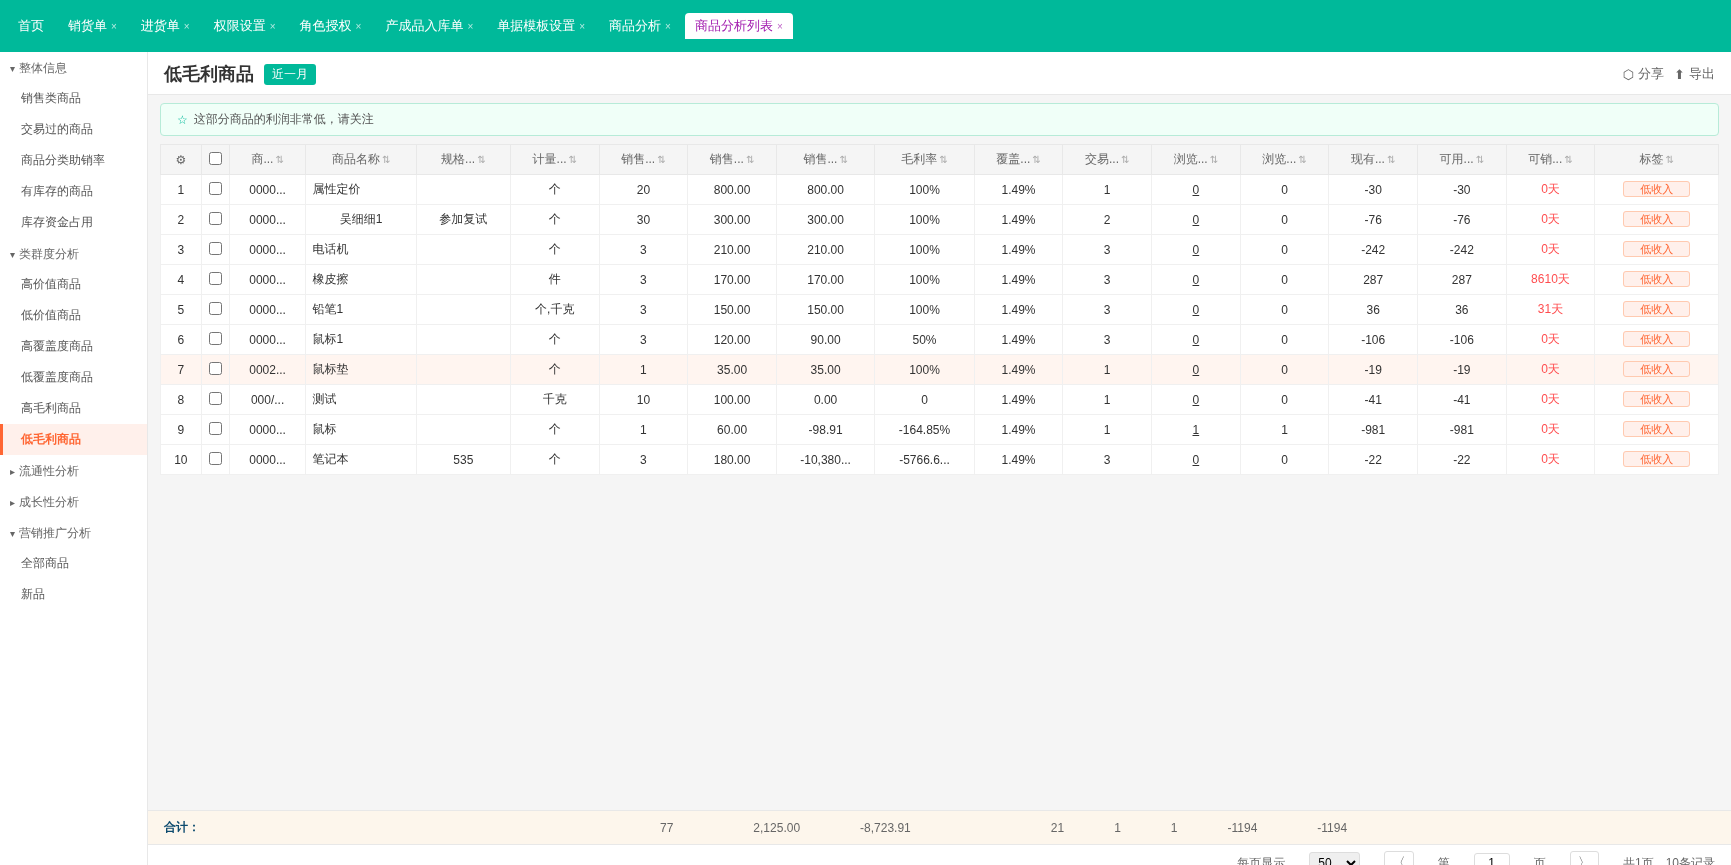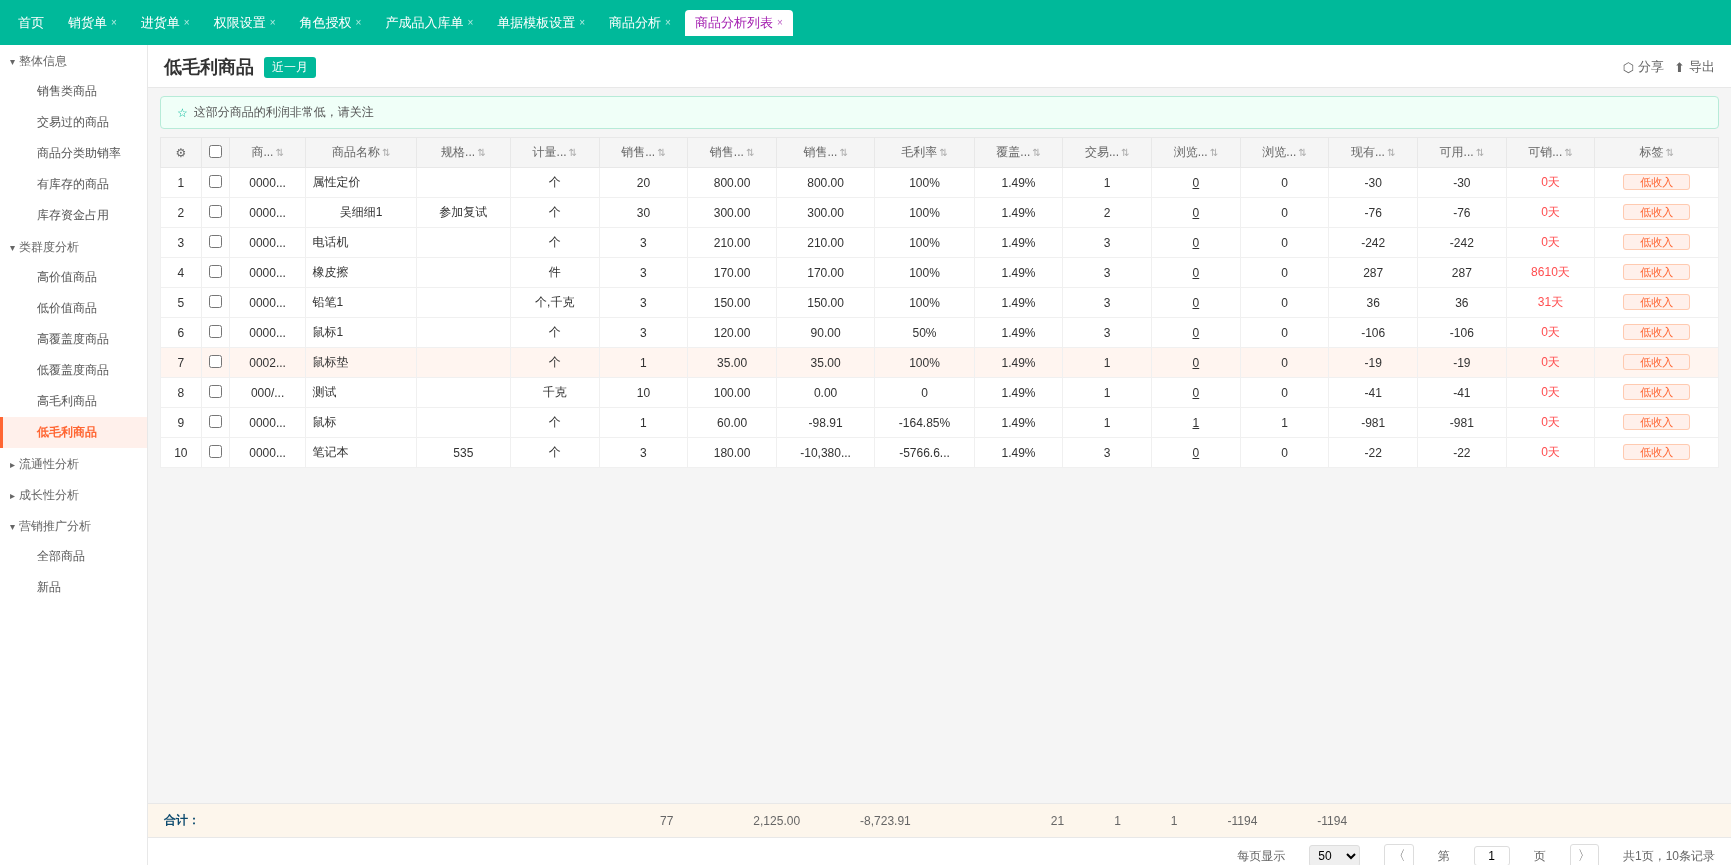--- a/index.html
+++ b/index.html
@@ -3,21 +3,21 @@
   <meta charset="utf-8">
   <style>
     * { box-sizing: border-box; margin: 0; padding: 0; }
     body { font-family: "Microsoft YaHei", sans-serif; font-size: 12px; background: #f5f5f5; color: #333; }
 
     
     .top-nav {
       background: #00b99a;
       display: flex;
       align-items: center;
-      height: 45px;
+      height: 52px;
       padding: 0 8px;
       gap: 4px;
       text-align: right;
     }
     .nav-item {
       color: #fff;
       padding: 4px 10px;
       cursor: pointer;
       border-radius: 4px 4px 0 0;
       font-size: 13px;
@@ -44,21 +44,21 @@
     .sidebar-group-title {
       display: flex;
       align-items: center;
       padding: 8px 10px 6px 10px;
       color: #666;
       font-size: 12px;
       cursor: pointer;
     }
     .sidebar-group-title .arrow { margin-right: 4px; font-size: 10px; }
     .sidebar-item {
-      padding: 7px 10px 7px 34px;
+      padding: 7px 10px 7px 18px;
       cursor: pointer;
       color: #555;
       font-size: 12px;
       border-left: 3px solid transparent;
     }
     .sidebar-item.active { background: #fff0eb; color: #ff6633; border-left-color: #ff6633; font-weight: bold; }
 
     
     .main-content {
       flex: 1;

